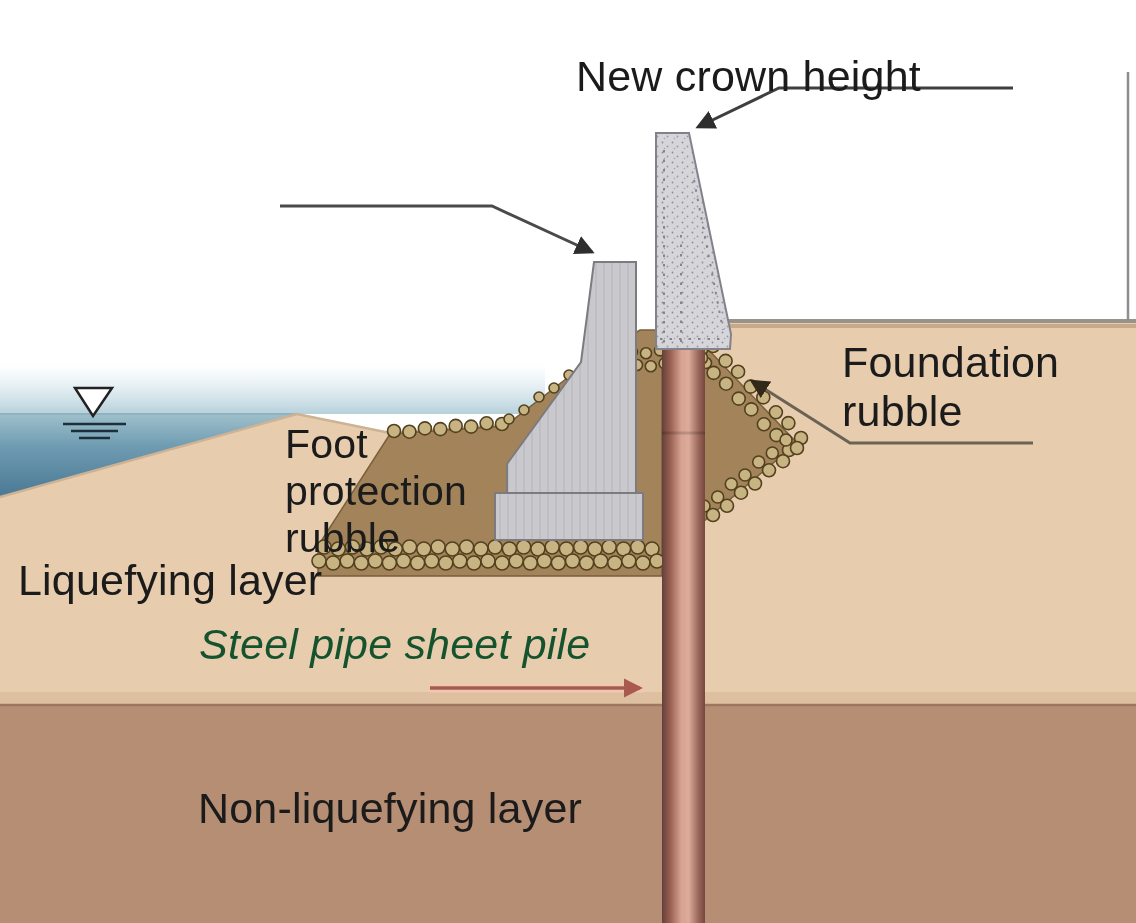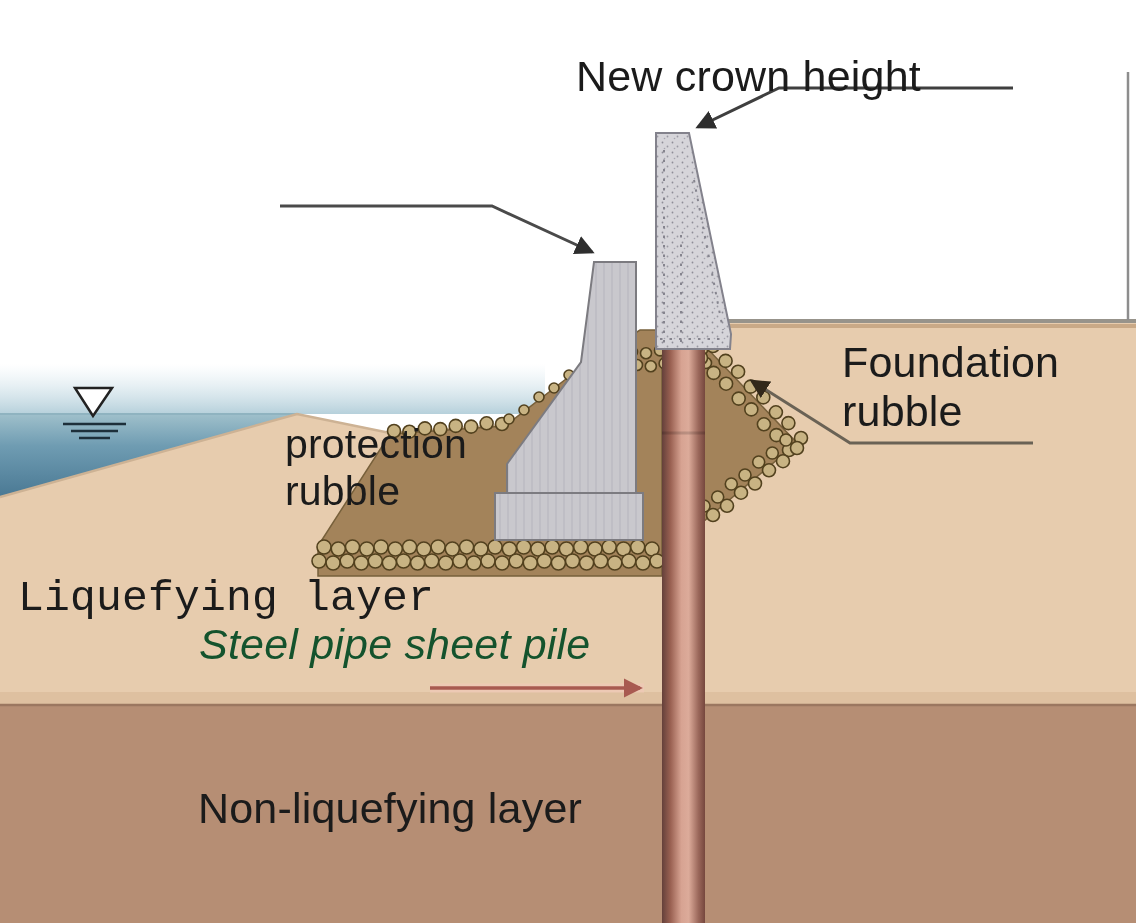--- a/index.html
+++ b/index.html
@@ -243,22 +243,23 @@
 
   <div class="label" style="left:576px; top:30px;margin-top:22px;">New crown height</div>
 
 
   <div class="label" style="left:842px; top:338px;">
     <div>Foundation</div>
     <div>rubble</div>
   </div>
 
   <div class="label" style="left:285px; top:421px; font-size:41px; line-height:47px;">
+    <div>Foot</div>
     <div>protection</div>
     <div>rubble</div>
   </div>
 
-  <div class="label" style="left:18px; top:574px;font-family:Liberation Mono, monospace;">Liquefying layer</div>
+  <div class="label" style="left:18px; top:556px;">Liquefying layer</div>
 
   <div class="label red" style="left:199px; top:620px;">Steel pipe sheet pile</div>
 
   <div class="label" style="left:198px; top:784px;text-align:right;">Non-liquefying layer</div>
 </div>
 
 </body></html>

